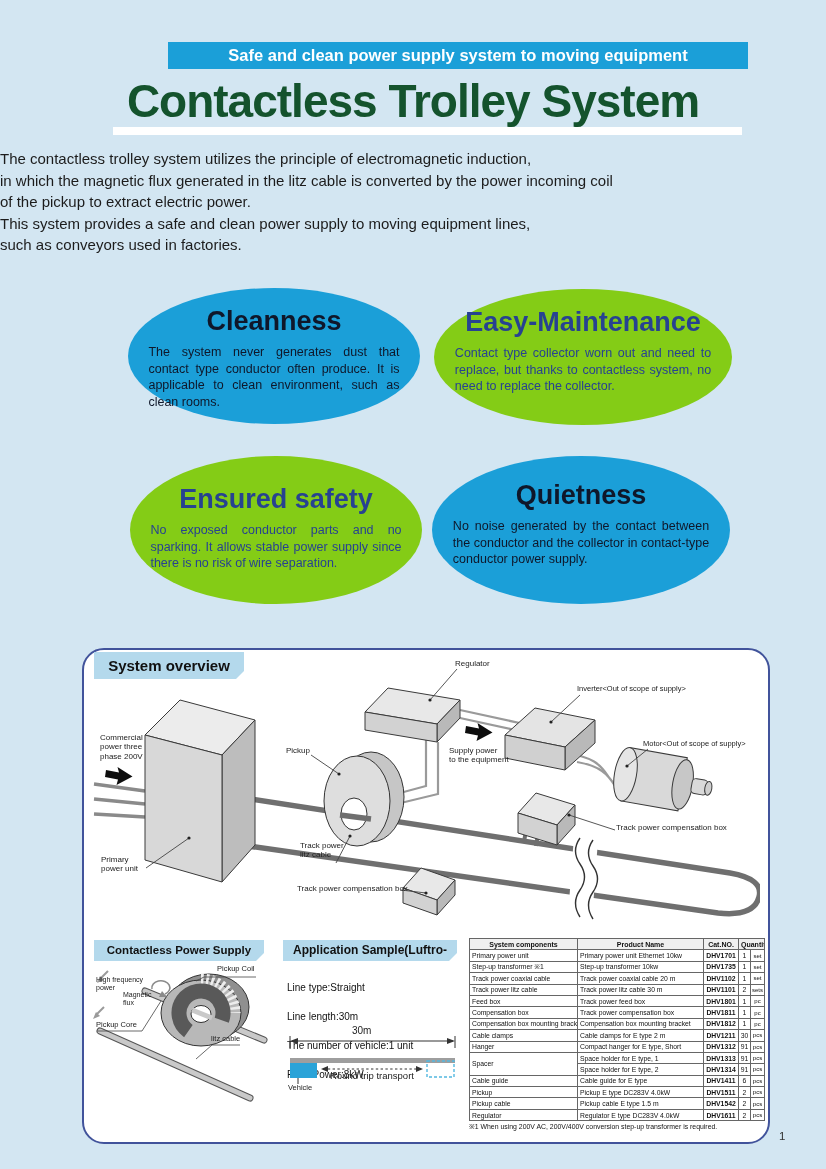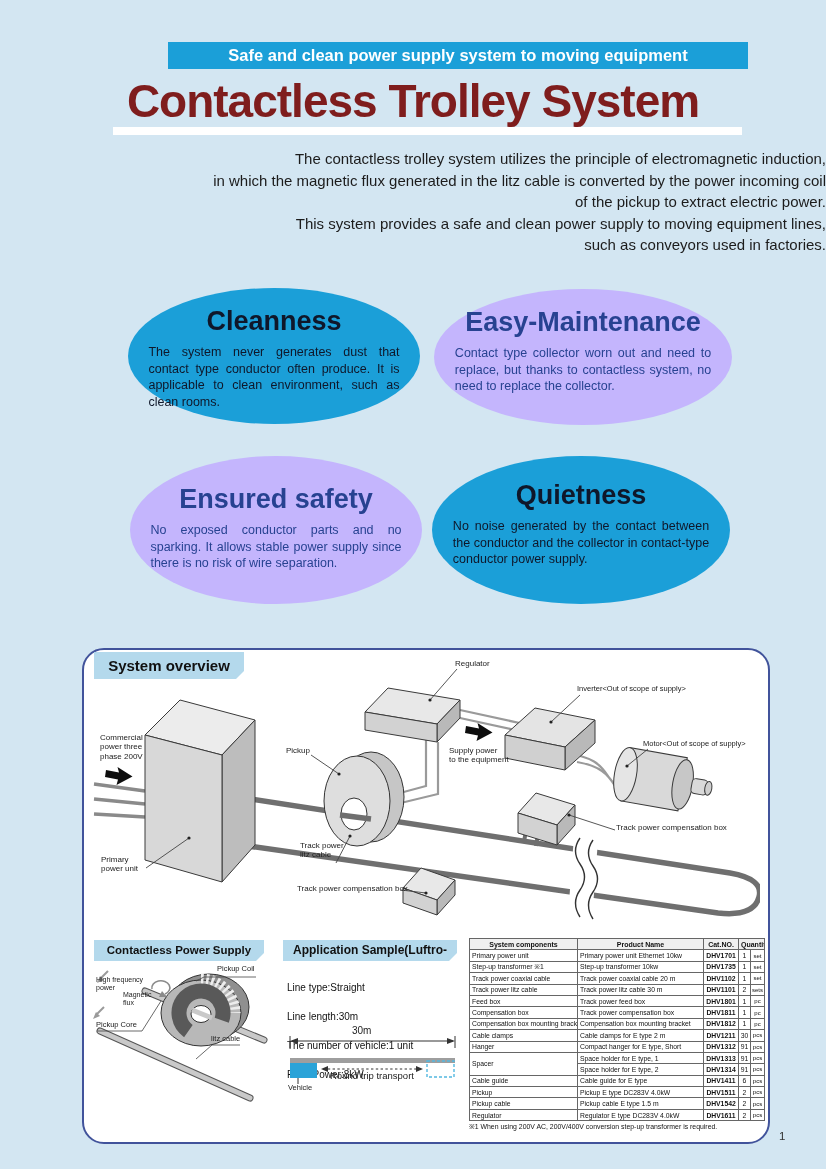--- a/index.html
+++ b/index.html
@@ -1,27 +1,27 @@
 <!DOCTYPE html>
 <html><head>
 <meta charset="utf-8">
 <style>
   html,body{margin:0;padding:0;}
   .page{position:relative;width:826px;height:1169px;background:#d3e6f2;overflow:hidden;
         font-family:"Liberation Sans",sans-serif;color:#111;}
   .banner{position:absolute;left:168px;top:42px;width:580px;height:27px;background:#1b9fd8;
           color:#fff;font-weight:bold;font-size:16.5px;text-align:center;line-height:27px;}
   .title{position:absolute;left:0;top:74px;width:100%;text-align:center;font-size:46px;
-         font-weight:bold;color:#7f1d1d;letter-spacing:-1px;}
+         font-weight:bold;color:#14532d;letter-spacing:-1px;}
   .title-underline{position:absolute;left:113px;top:127px;width:629px;height:8px;background:#fff;}
-  .intro{position:absolute;left:0;top:148px;width:100%;text-align:right;font-size:15px;
+  .intro{position:absolute;left:0;top:148px;width:100%;text-align:left;font-size:15px;
          color:#1c1c1c;line-height:21.5px;}
   .bubble{position:absolute;border-radius:50%;}
   .bubble.blue{background:#1b9fd8;color:#0f172a;}
-  .bubble.white{background:#c4b5fd;color:#274291;}
+  .bubble.white{background:#84cc16;color:#274291;}
   .b-title{text-align:center;font-weight:bold;font-size:27px;margin-top:18px;}
   .b-body{width:86%;margin:7px auto 0;font-size:12.5px;line-height:1.32;text-align:justify;}
   .main-box{position:absolute;left:82px;top:648px;width:684px;height:492px;background:#fff;
             border:2px solid #41539b;border-radius:22px;}
   .sec-header{position:absolute;background:#b4d9ec;color:#111;font-weight:bold;text-align:center;
               clip-path:polygon(0 0,100% 0,100% calc(100% - 8px),calc(100% - 8px) 100%,0 100%);}
   #so-header{left:94px;top:652px;width:150px;height:27px;font-size:15px;line-height:27px;}
   #principle-header{left:94px;top:940px;width:170px;height:21px;font-size:11.5px;line-height:21px;}
   #app-header{left:283px;top:940px;width:174px;height:21px;font-size:12px;line-height:21px;}
   .lbl{position:absolute;font-size:8px;color:#222;line-height:1.18;white-space:pre-line;}

